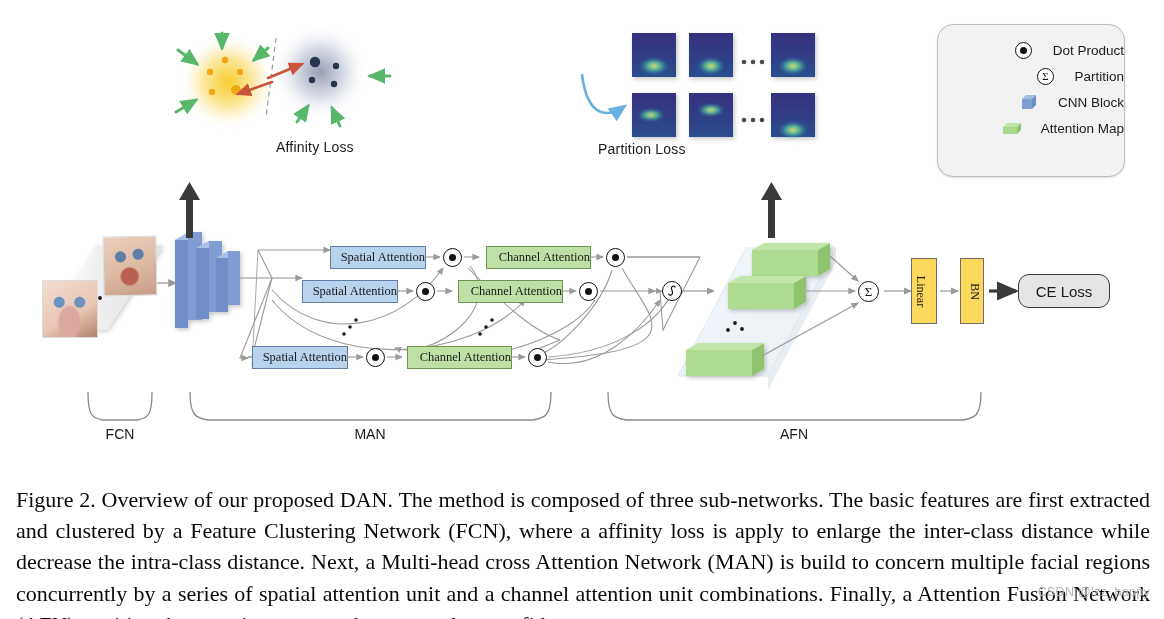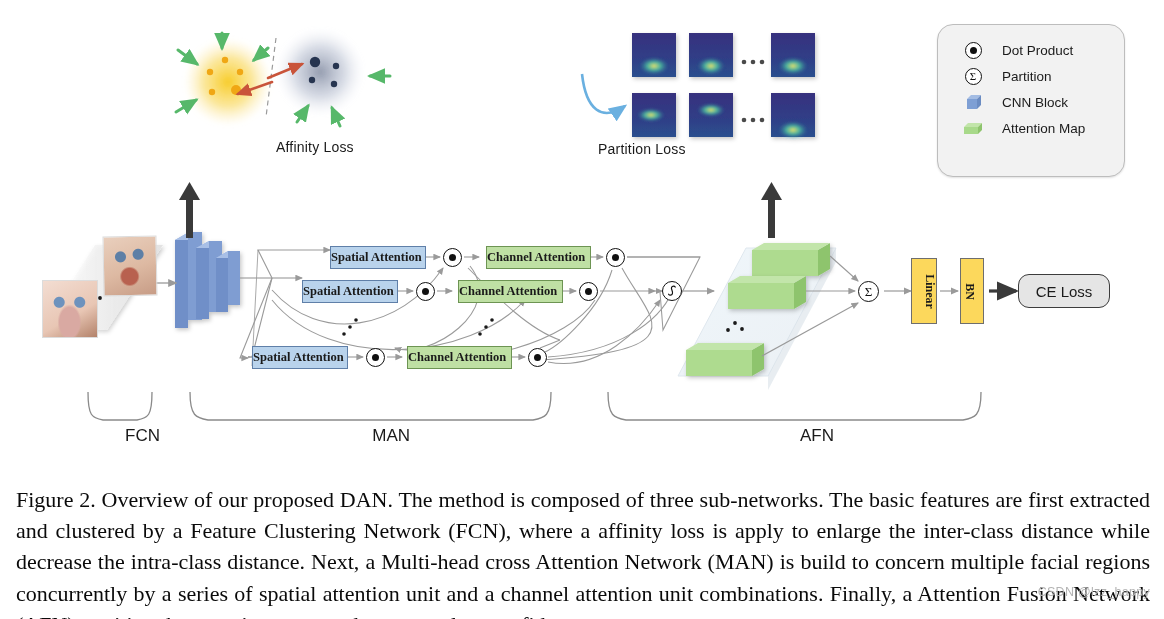--- a/index.html
+++ b/index.html
@@ -28,21 +28,21 @@
   #legend {
     left: 937px; top: 24px; width: 188px; height: 153px;
     background: #f2f2f2;
     border: 1px solid #bdbdbd;
     border-radius: 16px;
     box-shadow: 0 1px 2px rgba(0,0,0,.12);
     padding: 12px 0 0 0;
   }
   .legend-row {
     display: flex; align-items: center;
-    height: 26px; padding-left: 22px;
+    height: 26px; padding-left: 22px; justify-content: flex-end;
   }
   .legend-ic {
     width: 26px; display: flex; align-items: center; justify-content: center;
     flex: 0 0 26px;
   }
   .legend-tx {
     font-size: 13.5px; color: #1b1b1b; margin-left: 16px;
     font-family: "Liberation Sans", sans-serif; white-space: nowrap;
   }
   .op-circle {
@@ -54,44 +54,44 @@
   .op-circle .dot { width: 7px; height: 7px; border-radius: 50%; background: #111; }
   .op-circle .sum {
     font-family: "Liberation Serif", serif;
     font-size: 11px; line-height: 1; color: #111;
   }
 
   
   .nbox {
     position: absolute;
     border: 1px solid #6b6b6b;
-    display: flex; align-items: center; justify-content: flex-start;
+    display: flex; align-items: center; justify-content: flex-end;
     font-family: "Liberation Serif", serif;
-    font-size: 12.5px; color: #1a1a1a; white-space: nowrap; font-weight: bold;
+    font-size: 12.5px; color: #1a1a1a; white-space: nowrap;
   }
   .nbox.blue  { background: #b9d3ec; border-color: #5f7fa8; }
   .nbox.green { background: #bfe0a4; border-color: #6d9453; }
   .nbox.yellow{ background: #fcd85c; border-color: #6e6e6e; }
   .vtext { transform: rotate(90deg); transform-origin: center; }
 
   .celoss {
     position: absolute;
     border: 1.6px solid #3c3c3c; border-radius: 11px;
     background: #e5e5e5;
     display: flex; align-items: center; justify-content: center;
     font-family: "Liberation Sans", sans-serif; font-size: 15px; color: #1a1a1a;
   }
 
   
   .opnode { position: absolute; }
 
   
   .brace-label {
-    position: absolute; font-size: 17px; color: #1a1a1a;
-    font-family: "Liberation Sans", sans-serif; text-align: right;
+    position: absolute; font-size: 14px; color: #1a1a1a;
+    font-family: "Liberation Sans", sans-serif; text-align: center;
   }
 
   
   #caption {
     position: absolute; left: 16px; top: 484px; width: 1134px;
     font-family: "Liberation Serif", serif;
     font-size: 22px; line-height: 1.42; color: #0a0a0a;
     text-align: justify; text-justify: inter-word;
   }
   #watermark {

